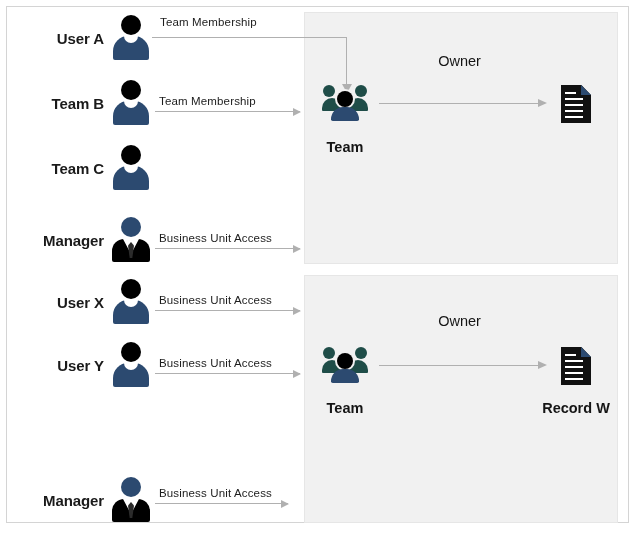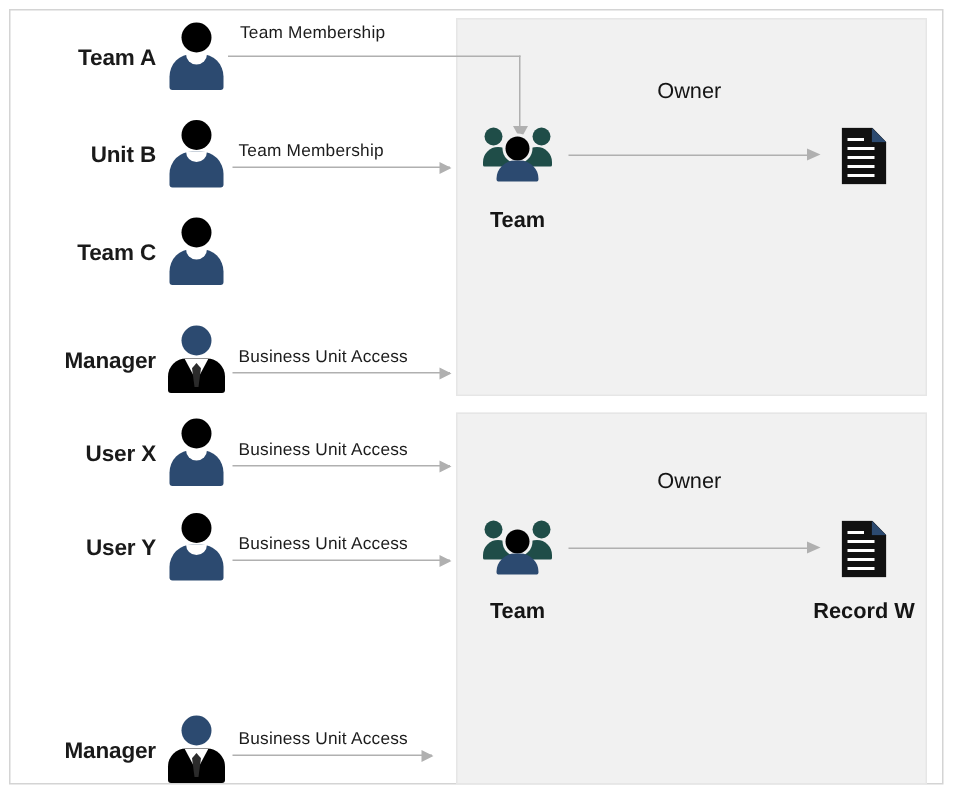--- a/index.html
+++ b/index.html
@@ -312,30 +312,30 @@
 
 <div id="canvas">
 
   <div class="frame-border"></div>
 
   <div class="panel" id="panel-top"></div>
 
   <div class="panel" id="panel-bottom"></div>
 
   <div class="actor" style="left:18px; top:13px;">
-    <span class="actor-label">Team A</span>
+    <span class="actor-label">User A</span>
     <span class="person-icon">
       <span class="p-head"></span>
       <span class="p-body"></span>
       <span class="p-notch"></span>
     </span>
   </div>
 
   <div class="actor" style="left:18px; top:78px;">
-    <span class="actor-label">Unit B</span>
+    <span class="actor-label">Team B</span>
     <span class="person-icon">
       <span class="p-head"></span>
       <span class="p-body"></span>
       <span class="p-notch"></span>
     </span>
   </div>
 
   <div class="actor" style="left:18px; top:143px;">
     <span class="actor-label">Team C</span>
     <span class="person-icon">

